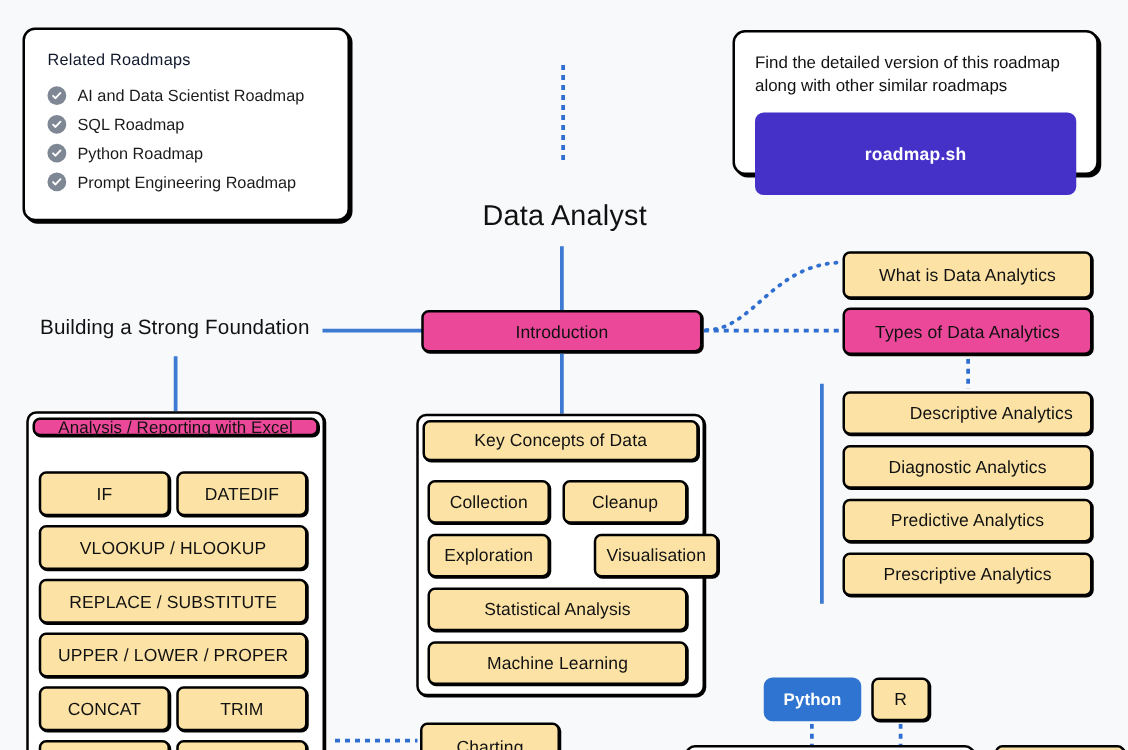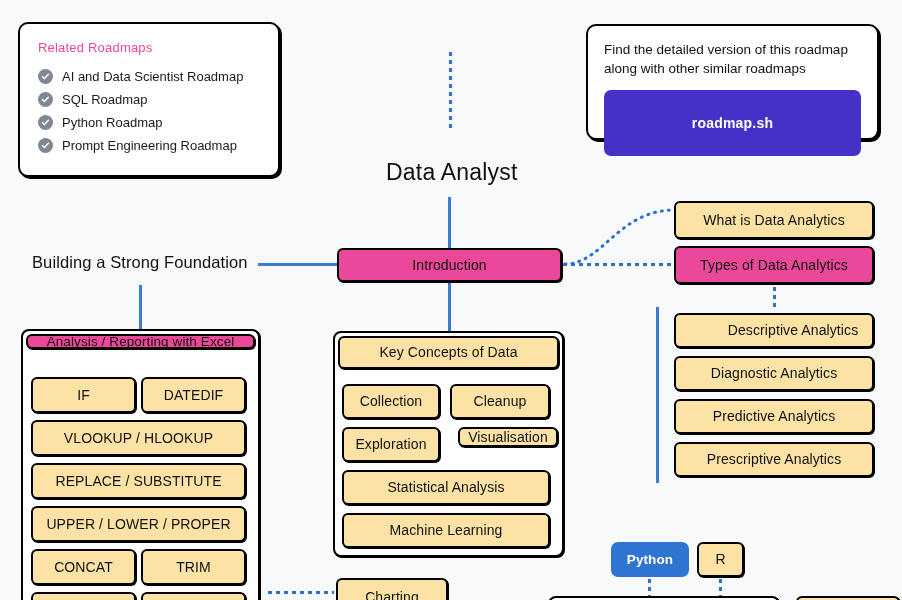--- a/index.html
+++ b/index.html
@@ -66,21 +66,21 @@
   .card {
     position: absolute;
     box-sizing: border-box;
     background: #ffffff;
     border: 2px solid #000000;
     border-radius: 10px;
     box-shadow: 2px 2px 0 #000000;
   }
   .card-title {
     font-size: 13px;
-    color: #ec4899;
+    color: #0f172a;
     letter-spacing: 0.2px;
   }
   .rr-list { list-style: none; margin: 0; padding: 0; }
   .rr-item {
     display: flex;
     align-items: center;
     gap: 9px;
     margin-bottom: 8px;
     font-size: 13px;
     color: #1a1a1a;
@@ -266,21 +266,21 @@
   <div class="node plain" style="left:141px; top:592px; width:105px; height:36px;"></div>
 
   <div class="group" style="left:333px; top:331px; width:231px; height:226px;"></div>
 
   <div class="node plain" style="left:338px; top:336px; width:221px; height:33px;">Key Concepts of Data</div>
 
   <div class="node plain" style="left:342px; top:384px; width:98px; height:35px;">Collection</div>
   <div class="node plain" style="left:450px; top:384px; width:100px; height:35px;">Cleanup</div>
 
   <div class="node plain" style="left:342px; top:427px; width:98px; height:35px;">Exploration</div>
-  <div class="node plain" style="left:458px; top:427px; width:100px; height:20px;">Visualisation</div>
+  <div class="node plain" style="left:475px; top:427px; width:100px; height:35px;">Visualisation</div>
 
   <div class="node plain" style="left:342px; top:470px; width:208px; height:35px;">Statistical Analysis</div>
   <div class="node plain" style="left:342px; top:513px; width:208px; height:35px;">Machine Learning</div>
 
   <div class="dot-h" style="left:268px; top:591px; width:66px;"></div>
   <div class="node plain" style="left:336px; top:578px; width:112px; height:38px;">Charting</div>
 
   <div class="node blue" style="left:611px; top:542px; width:78px; height:35px;">Python</div>
   <div class="node plain" style="left:697px; top:542px; width:47px; height:35px;">R</div>
 

